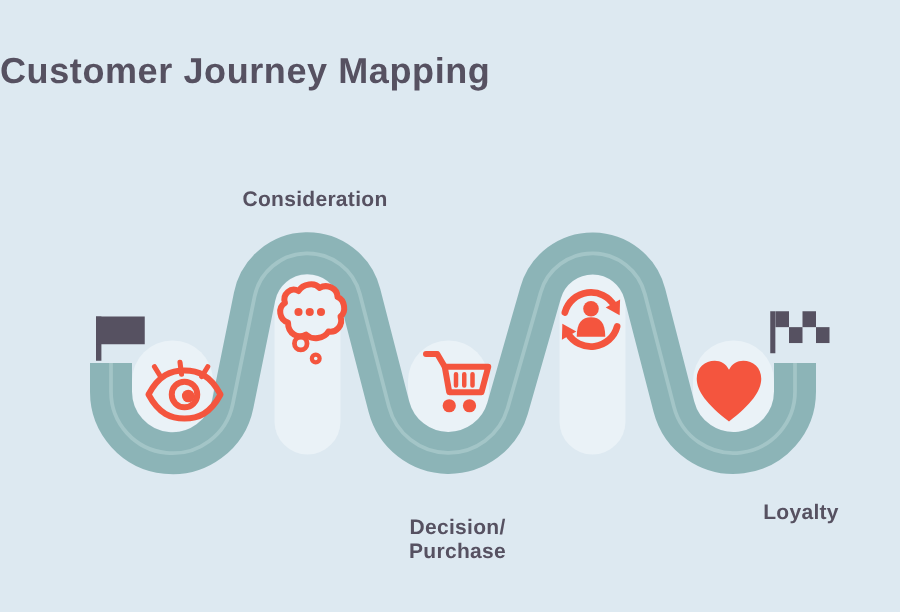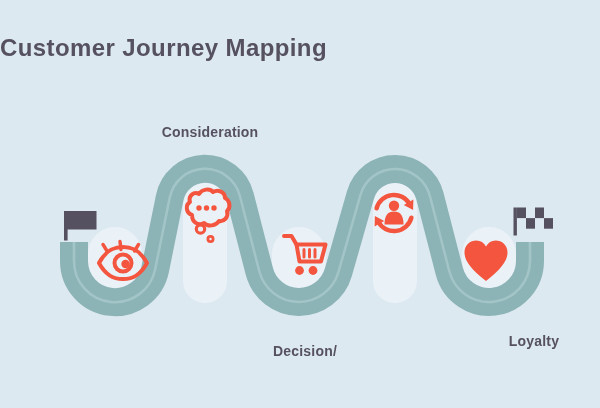--- a/index.html
+++ b/index.html
@@ -125,16 +125,17 @@
     </g>
 
     <g>
       <path class="accent-fill" d="M 486 281 C 471 269.5 464.5 260.5 464.5 252.5 C 464.5 245 470 240.5 476.5 240.5 C 480.5 240.5 484 242.5 486 246.5 C 488 242.5 491.5 240.5 495.5 240.5 C 502 240.5 507.5 245 507.5 252.5 C 507.5 260.5 501 269.5 486 281 Z"></path>
     </g>
   </svg>
 
   <div class="stage-label lbl-consideration">Consideration</div>
   <div class="stage-label lbl-decision">
     <div>Decision/</div>
+    <div>Purchase</div>
   </div>
   <div class="stage-label lbl-loyalty">Loyalty</div>
 
 </div>
 
 </body></html>

